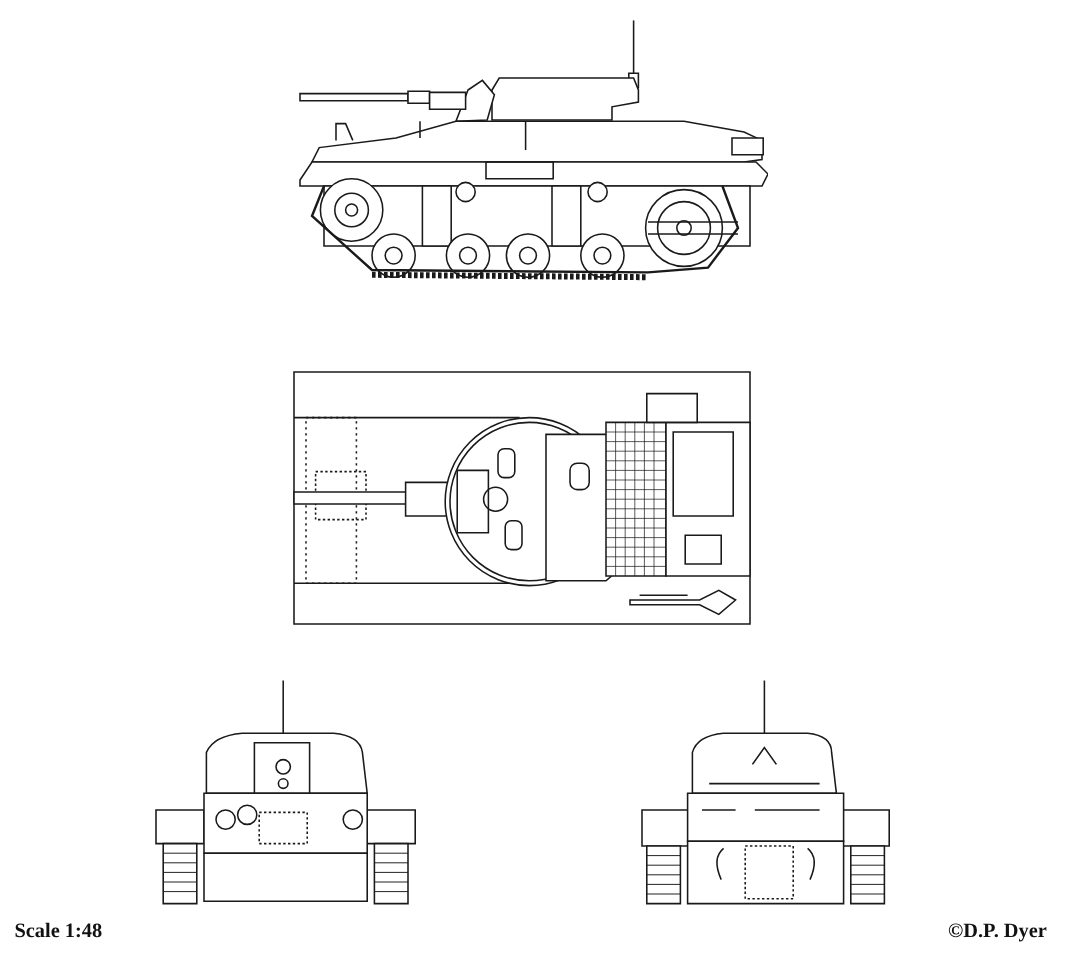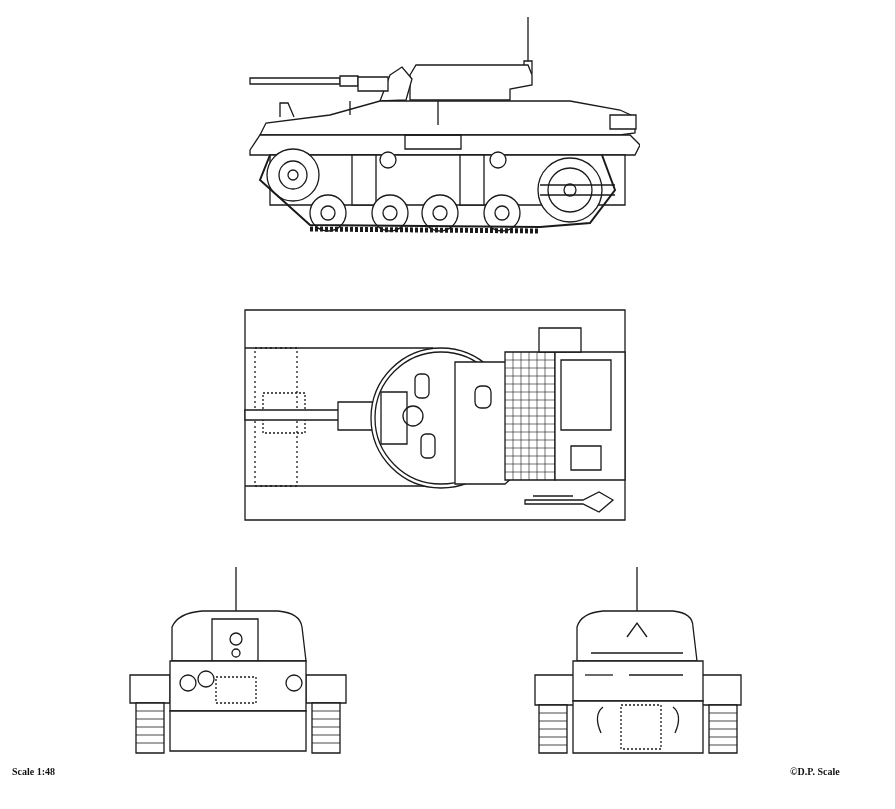--- a/index.html
+++ b/index.html
@@ -1,21 +1,21 @@
 <!DOCTYPE html>
 <html><head>
 <meta charset="utf-8">
 <style>
   html, body { margin: 0; padding: 0; background: #ffffff; }
   body { width: 895px; height: 809px; position: relative; overflow: hidden;
          font-family: "Liberation Serif", serif; }
   .view { position: absolute; }
   .view svg { display: block; }
   .caption { position: absolute; font-family: "Liberation Serif", serif;
-             font-weight: bold; font-size: 10px; color: #111; }
+             font-weight: bold; font-size: 17px; color: #111; }
   #scale { left: 12px; top: 766px; }
   #credit { left: 790px; top: 766px; }
   svg * { vector-effect: non-scaling-stroke; }
 </style>
 </head>
 <body>
 
 <div class="view" style="left:240px; top:15px;">
 <svg width="400" height="220" viewBox="0 0 400 220" fill="none" stroke="#1a1a1a" stroke-width="1.3">
 
@@ -144,13 +144,13 @@
   <path d="M70 142 Q60 150 68 168"></path>
   <path d="M140 142 Q150 150 142 168"></path>
   <rect x="6" y="140" width="28" height="48" fill="#fff"></rect>
   <path d="M6 148 H34 M6 156 H34 M6 164 H34 M6 172 H34 M6 180 H34" stroke-width="0.8"></path>
   <rect x="176" y="140" width="28" height="48" fill="#fff"></rect>
   <path d="M176 148 H204 M176 156 H204 M176 164 H204 M176 172 H204 M176 180 H204" stroke-width="0.8"></path>
 </svg>
 </div>
 
 <div class="caption" id="scale">Scale 1:48</div>
-<div class="caption" id="credit">©D.P. Scale</div>
+<div class="caption" id="credit">©D.P. Dyer</div>
 
 </body></html>

